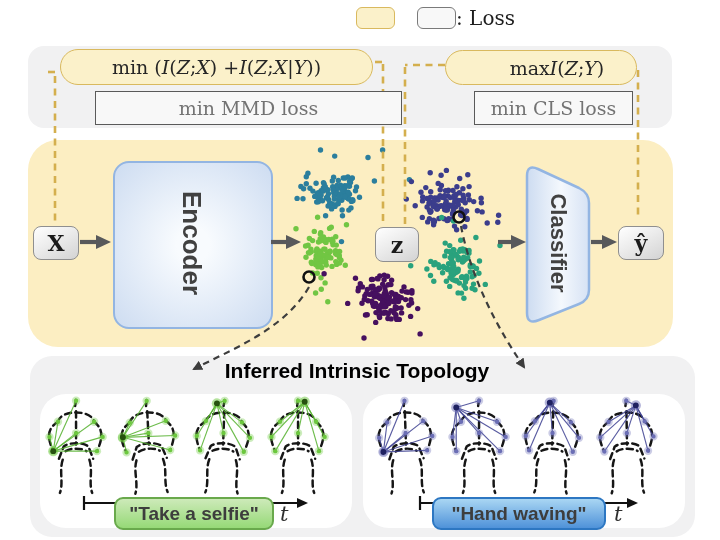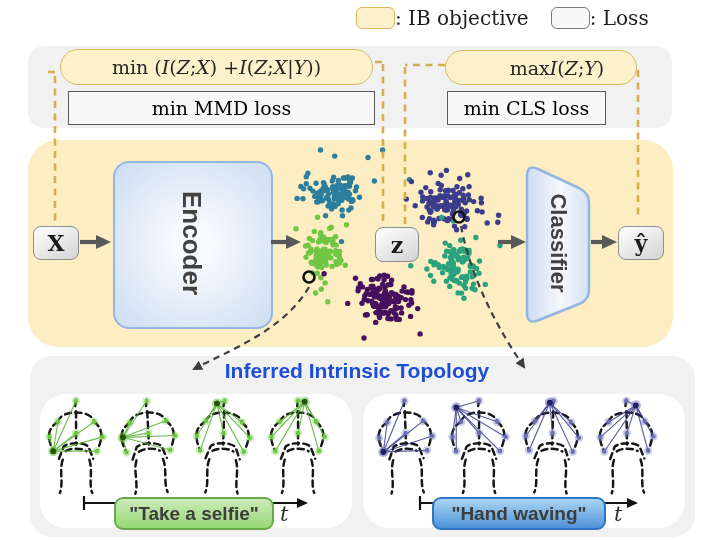--- a/index.html
+++ b/index.html
@@ -19,38 +19,38 @@
   .legend{left:356px;top:6px;display:flex;align-items:center;font-size:20px;color:#1d1d1d;}
   .sw{display:inline-block;width:37px;height:20px;border-radius:6px;}
   .sw-yellow{background:var(--objective-fill);border:1.6px solid var(--objective-border);}
   .sw-gray{background:var(--loss-fill);border:1.5px solid #7a7a7a;margin-left:22px;}
 
   
   .obj-box{background:var(--objective-fill);border:1.7px solid var(--objective-border);border-radius:18px;
            display:flex;align-items:center;justify-content:center;font-size:19px;color:#262626;}
   .obj-box i{font-style:italic;}
   .loss-box{background:var(--loss-fill);border:1.5px solid var(--loss-border);border-radius:0;
-            display:flex;align-items:center;justify-content:center;font-size:19px;color:#000000;}
+            display:flex;align-items:center;justify-content:center;font-size:19px;color:#737373;margin-left:27px;}
 
   
   .token{background:linear-gradient(150deg,#ffffff 0%,#ececec 45%,#d3d3d3 100%);
          border:1.7px solid #8f8f8f;border-radius:8px;display:flex;align-items:center;justify-content:center;
          font-weight:bold;font-size:22px;color:#1b1b1b;}
 
   
   .encoder{left:113px;top:161px;width:156px;height:164px;border:2.5px solid var(--module-border);
            border-radius:16px;background:radial-gradient(ellipse at 50% 50%,#f8fbfe 15%,#cddcf1 100%);}
   .vlabel{position:absolute;font-family:"Liberation Sans",sans-serif;font-weight:bold;color:#414141;
           white-space:nowrap;transform:translate(-50%,-50%) rotate(90deg);}
   .enc-label{left:191px;top:243px;font-size:26px;}
   .cls-label{left:558px;top:243px;font-size:22px;}
 
   
   .title{left:207px;top:359px;width:300px;text-align:center;font-family:"Liberation Sans",sans-serif;
-         font-weight:bold;font-size:21px;color:#1d4ed8;}
+         font-weight:bold;font-size:21px;color:#000000;}
   .action-label{border-radius:9px;display:flex;align-items:center;justify-content:center;
                 font-family:"Liberation Sans",sans-serif;font-weight:bold;font-size:19px;color:#3d3d3d;
                 top:497px;height:29px;}
   .t-label{font-style:italic;font-size:21px;color:#2e2e2e;top:502px;}
 
   svg{position:absolute;left:0;top:0;}
 </style>
 </head>
 <body>
 
@@ -969,21 +969,20 @@
     <g>
         <path d="M84,496 L84,510" stroke="#111" stroke-width="2.2"></path>
    <line x1="84" y1="503" x2="300" y2="503" stroke="#111" stroke-width="2" marker-end="url(#arrowBlack)"></line>
    <path d="M420,496 L420,510" stroke="#111" stroke-width="2.2"></path>
    <line x1="420" y1="503" x2="630" y2="503" stroke="#111" stroke-width="2" marker-end="url(#arrowBlack)"></line>
       </g>
   </svg>
 
   <div class="abs legend">
     <span class="sw sw-yellow"></span>
-    <span>: IB objective</span>
     <span class="sw sw-gray"></span>
     <span>: Loss</span>
   </div>
 
   <div class="abs obj-box" style="left:60px;top:49px;width:311px;height:34px;">min (<i>I</i>(<i>Z</i>; <i>X</i>) + <i>I</i>(<i>Z</i>; <i>X</i> | <i>Y</i>))</div>
   <div class="abs loss-box" style="left:68px;top:91px;width:305px;height:32px;">min MMD loss</div>
   <div class="abs obj-box" style="left:445px;top:50px;width:158px;height:33px;padding-left:32px;">max <i>I</i>(<i>Z</i>; <i>Y</i>)</div>
   <div class="abs loss-box" style="left:447px;top:91px;width:157px;height:32px;text-align:center;">min CLS loss</div>
 
   <div class="abs token" style="left:33px;top:226px;width:44px;height:32px;">X</div>

